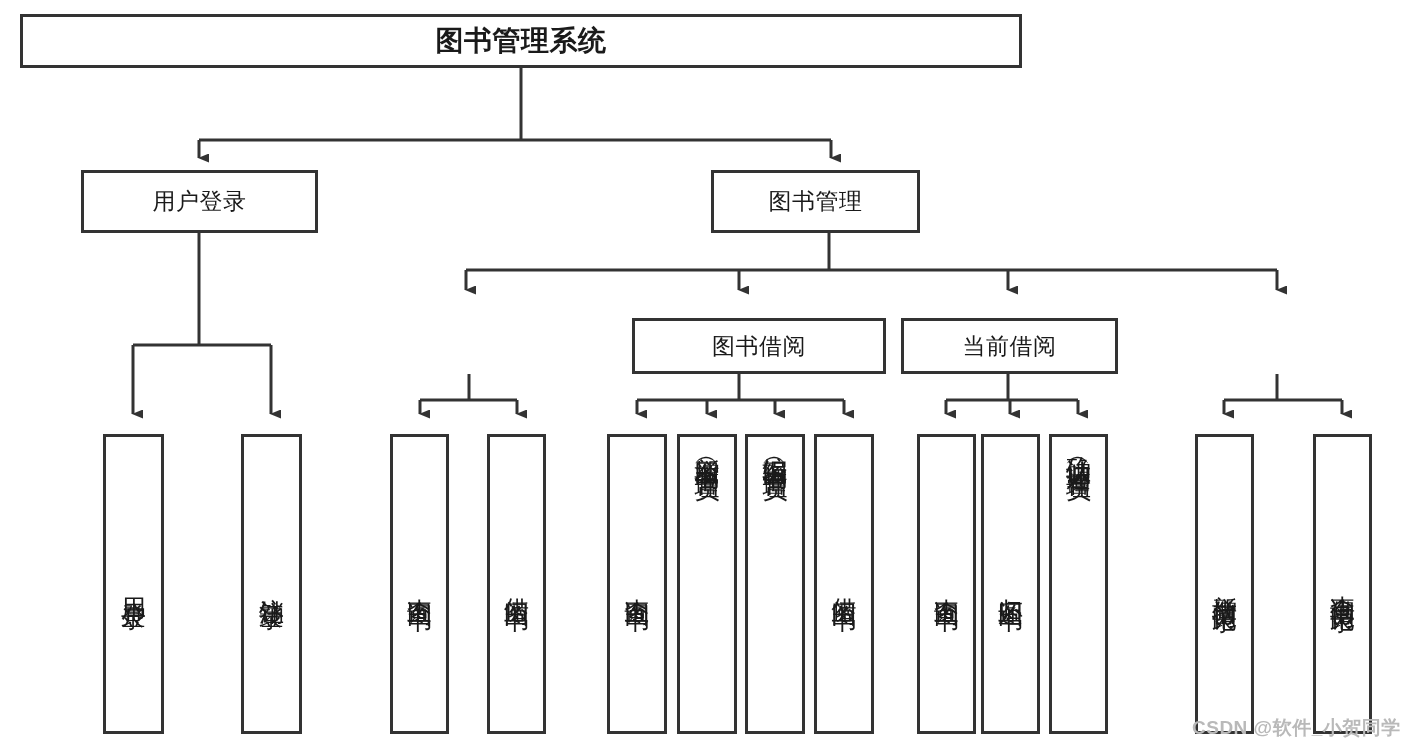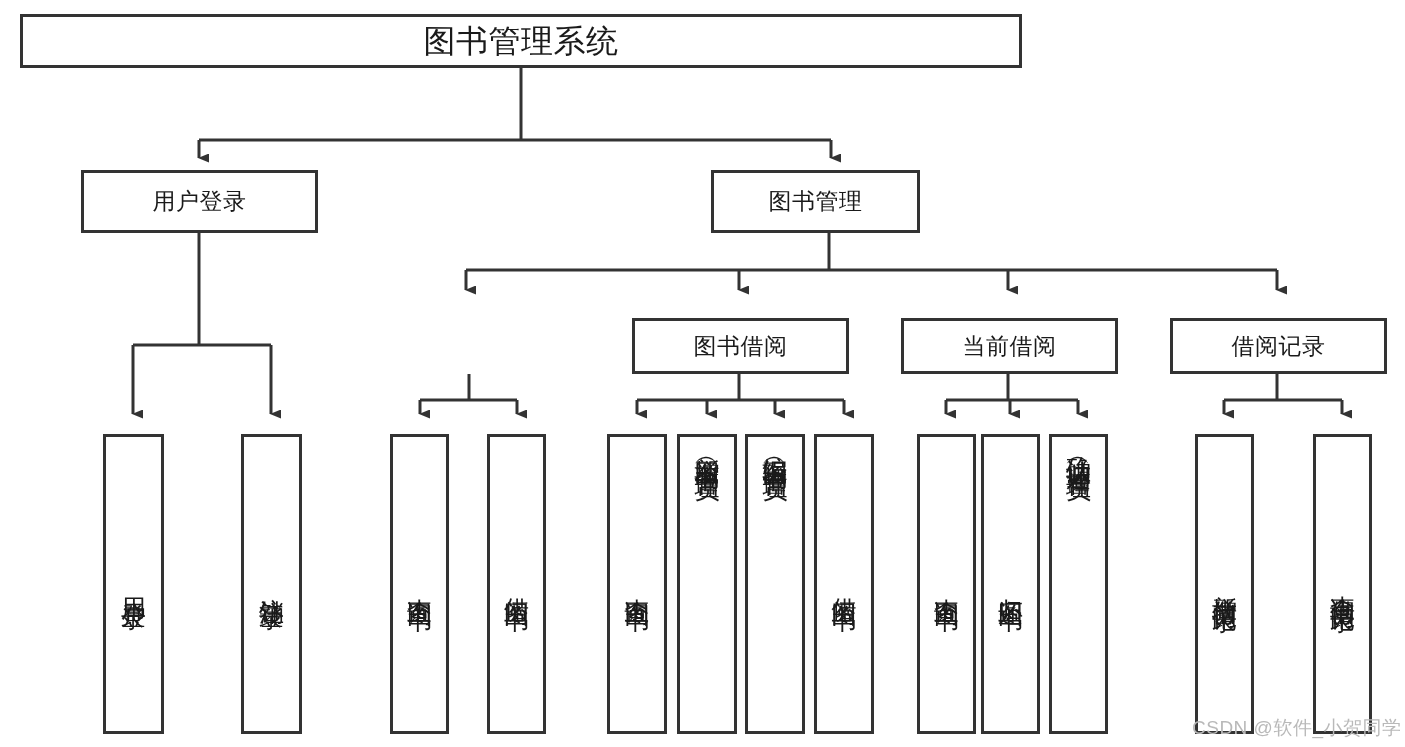--- a/index.html
+++ b/index.html
@@ -40,21 +40,21 @@
     color: #1a1a1a;
     line-height: 1.08;
     white-space: nowrap;
     text-align: center;
   }
   
   .node.horiz .lbl {
     font-size: 23px;
     letter-spacing: 0.5px;
   }
-  .node.root .lbl { font-size: 32px; }
+  .node.root .lbl { font-size: 28px; font-weight: bold; }
   
   .node.vert {
     align-items: flex-start;
     justify-content: center;
     padding-top: 0;
   }
   .node.vert .lbl {
     writing-mode: vertical-rl;
     text-orientation: upright;
     font-size: 25px;
@@ -65,20 +65,21 @@
   .node.vert.mid {
     align-items: center;
   }
   .watermark {
     position: absolute;
     color: #b9b9b9;
     font-size: 19px;
     letter-spacing: 0.5px;
     white-space: nowrap;
     user-select: none;
+    font-weight: bold;
   }
 </style>
 </head>
 <body>
 
 <div id="canvas">
 
   <svg id="wires" viewBox="0 0 1405 747" xmlns="http://www.w3.org/2000/svg">
     <defs>
       <marker id="arw" markerWidth="10" markerHeight="11" refX="4.5" refY="10" orient="auto" markerUnits="userSpaceOnUse">
@@ -133,28 +134,25 @@
     <span class="lbl">图书管理系统</span>
   </div>
 
   <div class="node horiz" style="left:81px; top:170px; width:237px; height:63px;">
     <span class="lbl">用户登录</span>
   </div>
   <div class="node horiz" style="left:711px; top:170px; width:209px; height:63px;">
     <span class="lbl">图书管理</span>
   </div>
 
-  <div class="node horiz" style="left:632px; top:318px; width:217px; height:56px;">
+  <div class="node horiz" style="left:632px; top:318px; width:254px; height:56px;">
     <span class="lbl">图书借阅</span>
   </div>
   <div class="node horiz" style="left:901px; top:318px; width:217px; height:56px;">
     <span class="lbl">当前借阅</span>
-  </div>
-  <div class="node horiz" style="left:1170px; top:318px; width:217px; height:56px;">
-    <span class="lbl">借阅记录</span>
   </div>
 
   <div class="node vert mid" style="left:103px; top:434px; width:61px; height:300px;">
     <span class="lbl">用户登录</span>
   </div>
   <div class="node vert mid" style="left:241px; top:434px; width:61px; height:300px;">
     <span class="lbl">注销登录</span>
   </div>
 
   <div class="node vert mid" style="left:390px; top:434px; width:59px; height:300px;">

